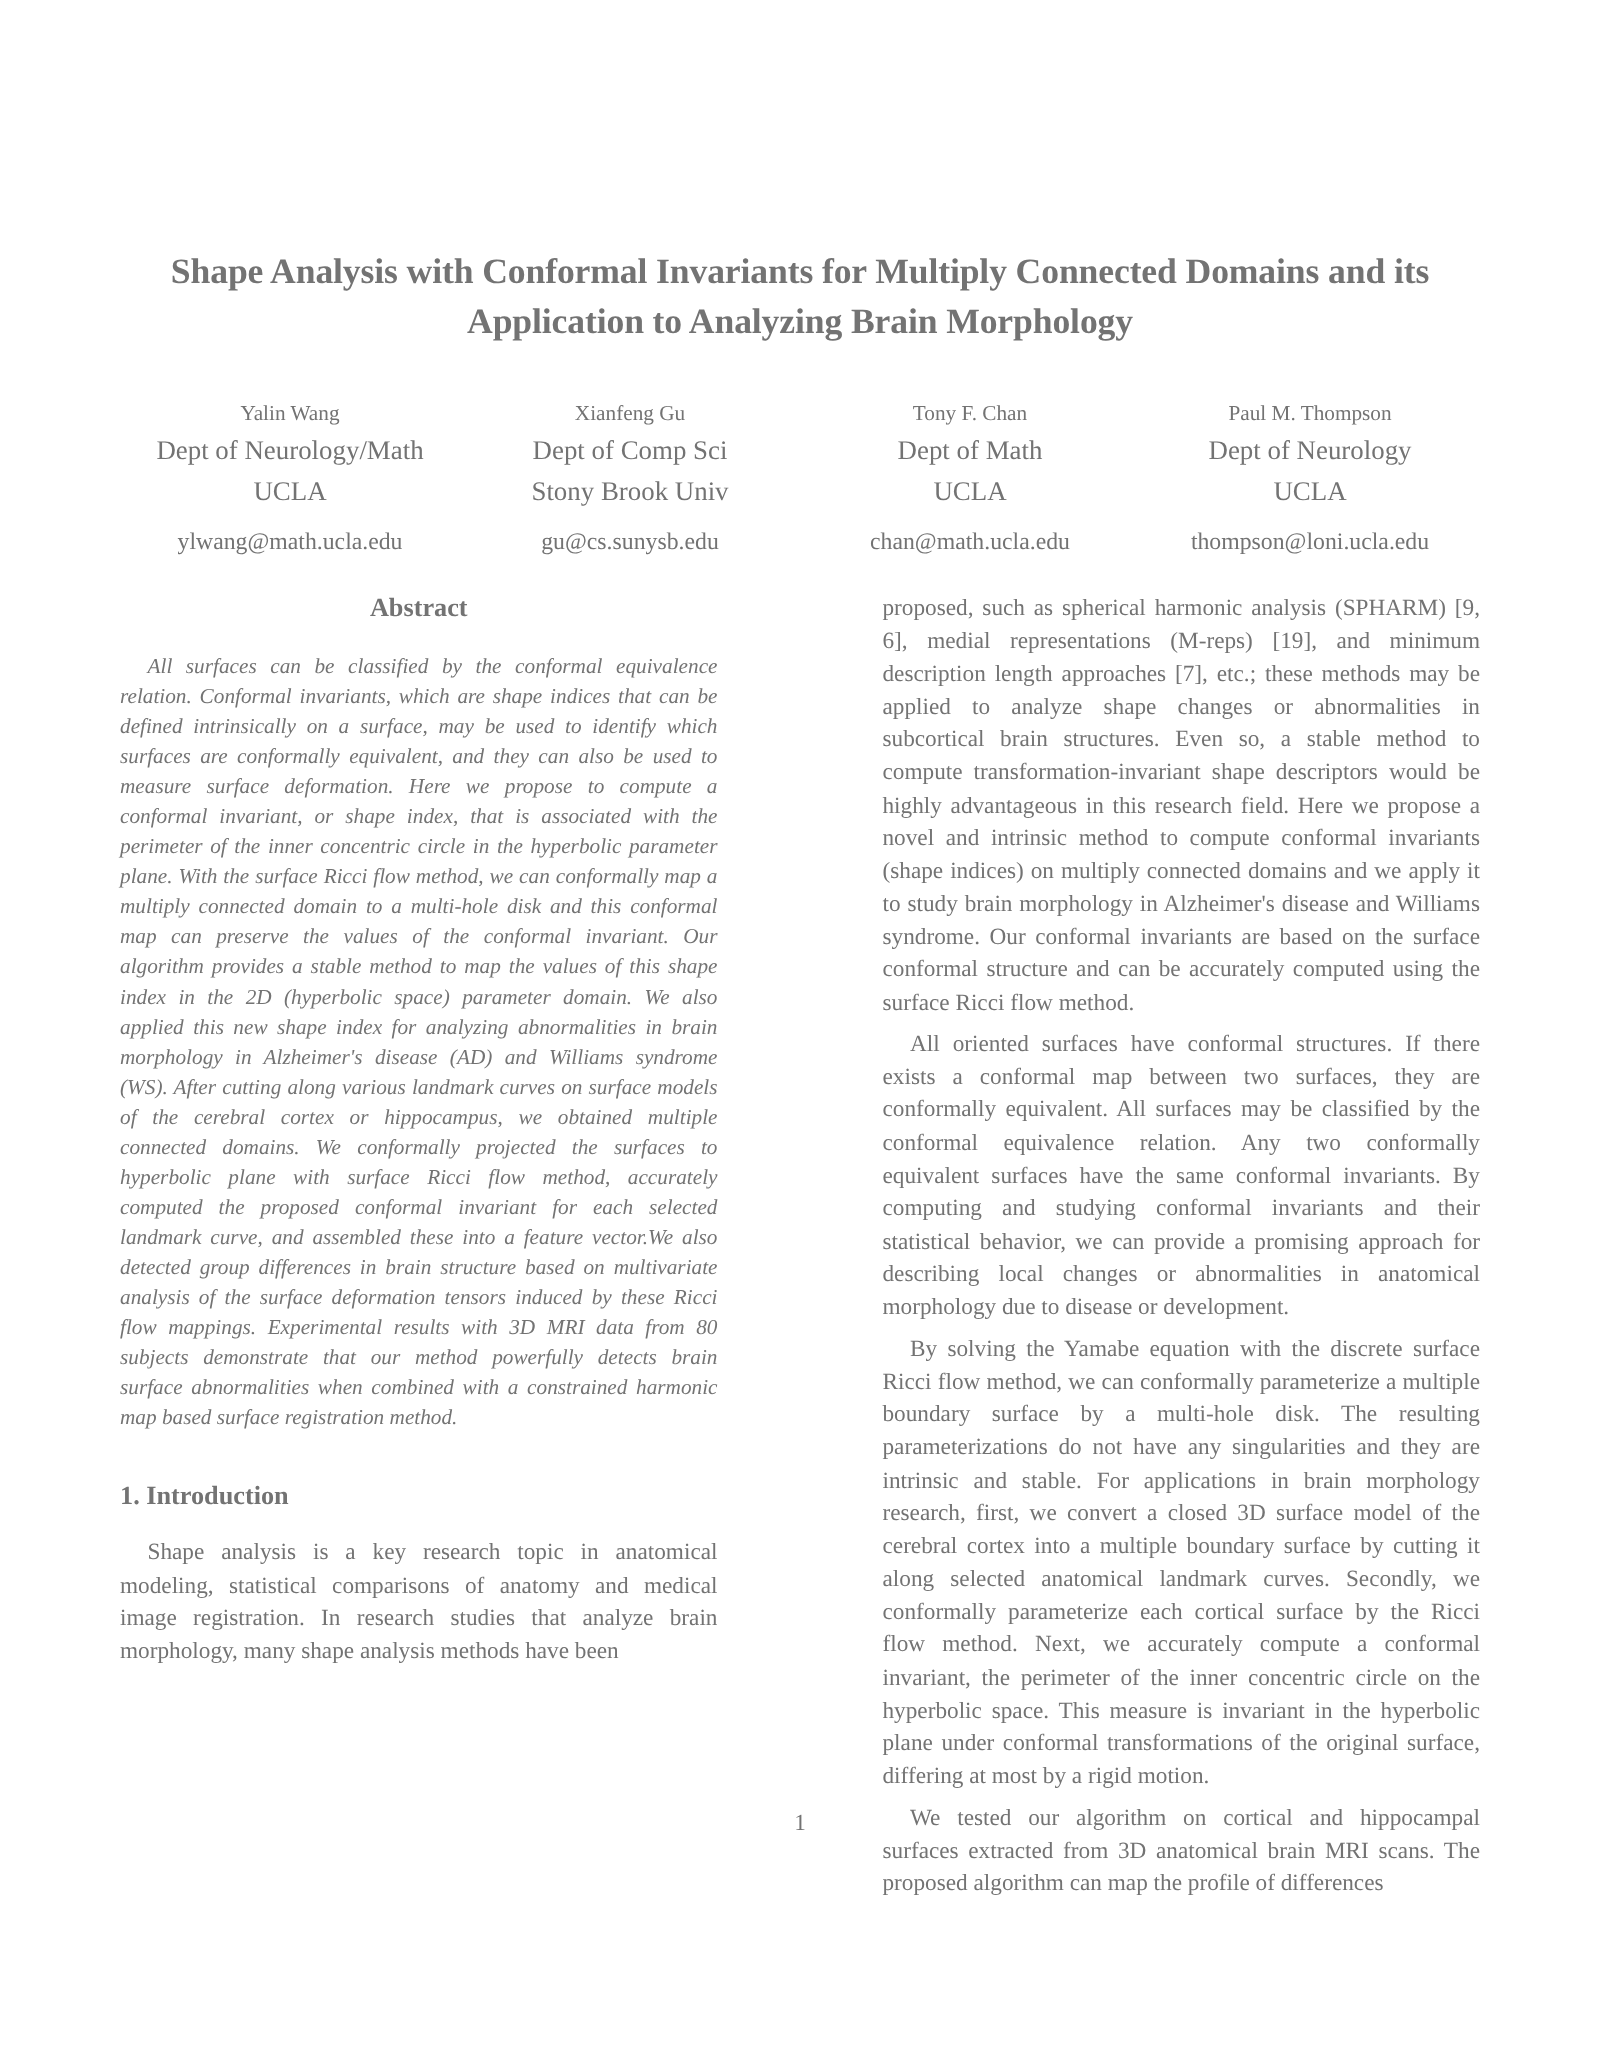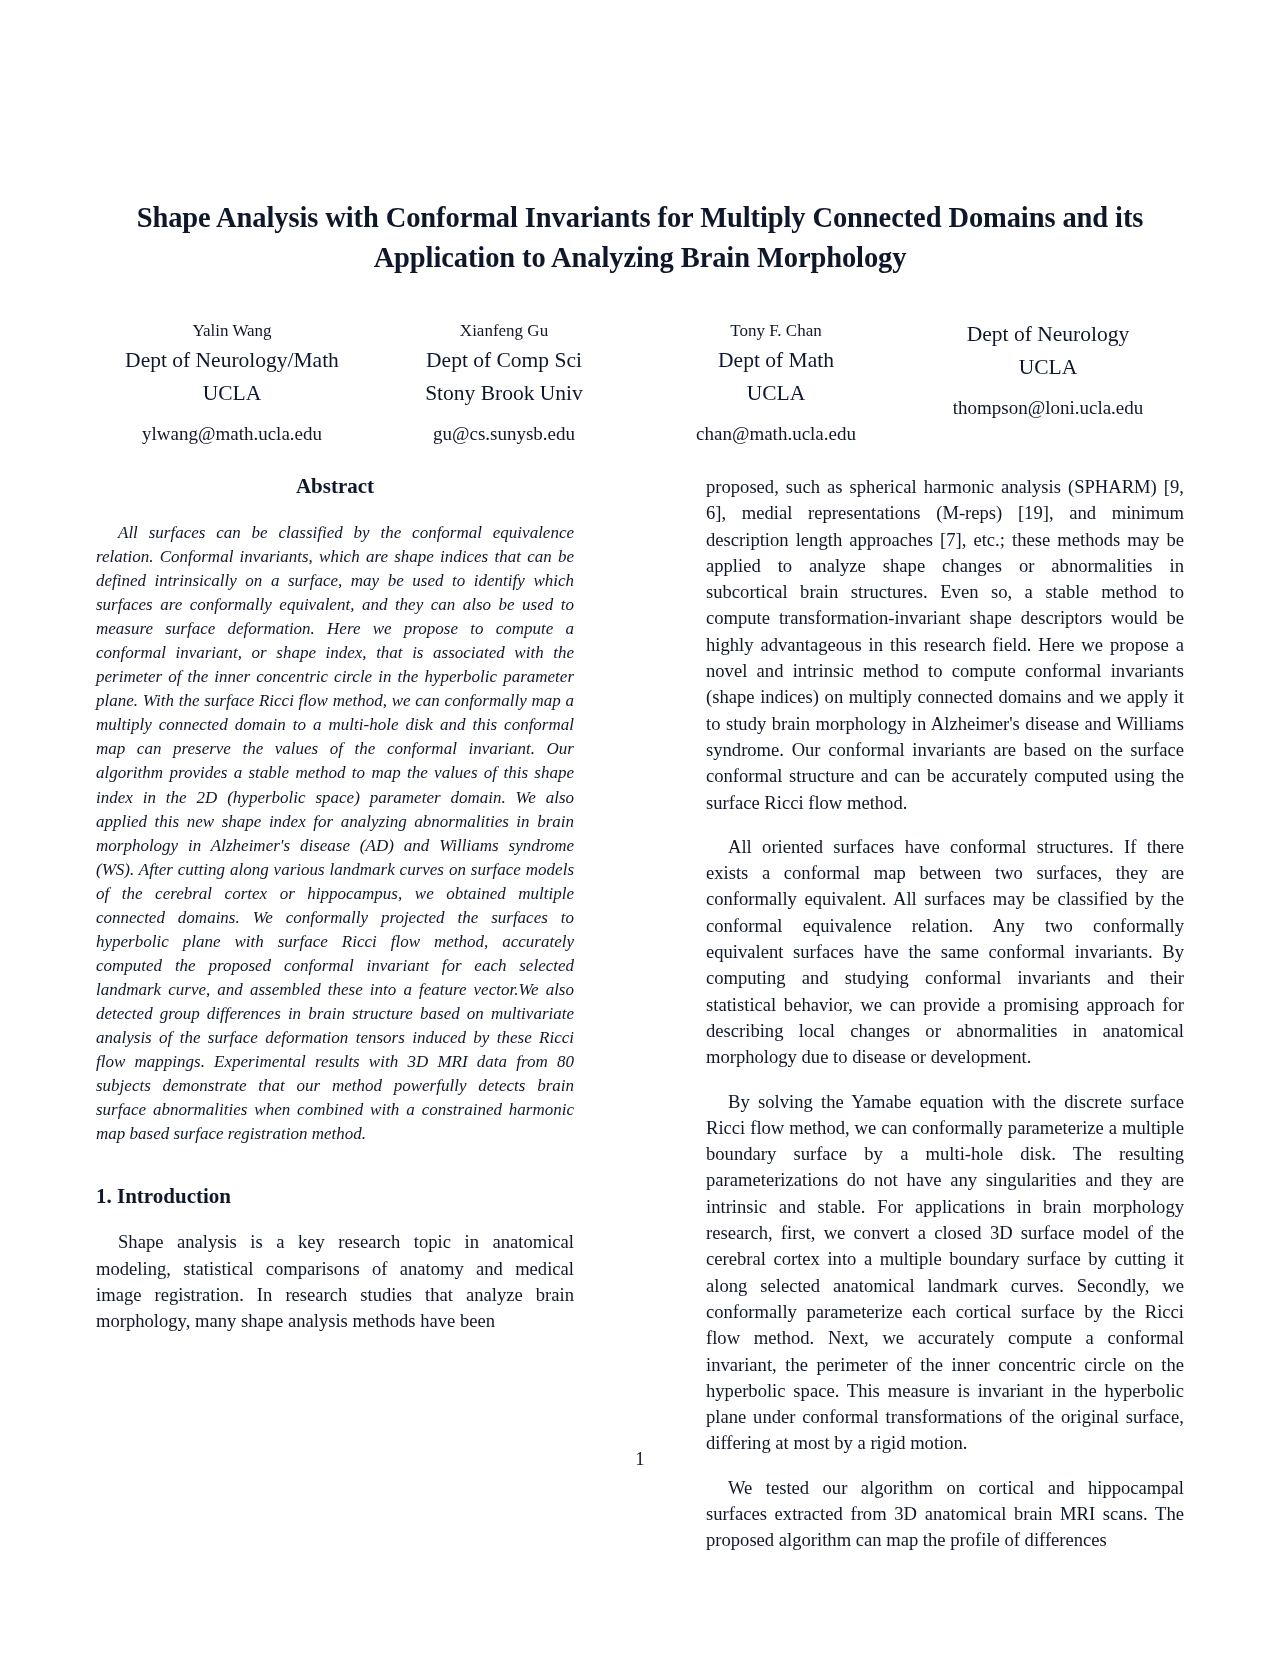--- a/index.html
+++ b/index.html
@@ -7,21 +7,21 @@
     padding: 0;
     background: #ffffff;
   }
   .page {
     position: relative;
     width: 1280px;
     height: 1656px;
     background: #ffffff;
     margin: 0 auto;
     font-family: "Liberation Serif", "DejaVu Serif", serif;
-    color: #0f172a;
+    color: #737373;
     overflow: hidden;
   }
 
   
   .title-block {
     position: absolute;
     left: 96px;
     top: 198px;
     width: 1088px;
     text-align: center;
@@ -97,21 +97,21 @@
     margin-top: 38px;
   }
   p.body {
     font-size: 18.6px;
     line-height: 1.415;
     text-align: justify;
     text-indent: 22px;
     margin: 0;
     hyphens: manual;
   }
-  p.body + p.body { margin-top: 18px; }
+  p.body + p.body { margin-top: 7px; }
 
   
   .folio {
     position: absolute;
     left: 0;
     top: 1448px;
     width: 1280px;
     text-align: center;
     font-size: 18.6px;
   }
@@ -142,20 +142,21 @@
     </div>
 
     <div class="author">
       <div class="author-name">Tony F. Chan</div>
       <div class="author-dept">Dept of Math</div>
       <div class="author-org">UCLA</div>
       <span class="author-email">chan@math.ucla.edu</span>
     </div>
 
     <div class="author">
+      <div class="author-name">Paul M. Thompson</div>
       <div class="author-dept">Dept of Neurology</div>
       <div class="author-org">UCLA</div>
       <span class="author-email">thompson@loni.ucla.edu</span>
     </div>
 
   </div>
 
   <div class="columns">
 
     <div class="col">

